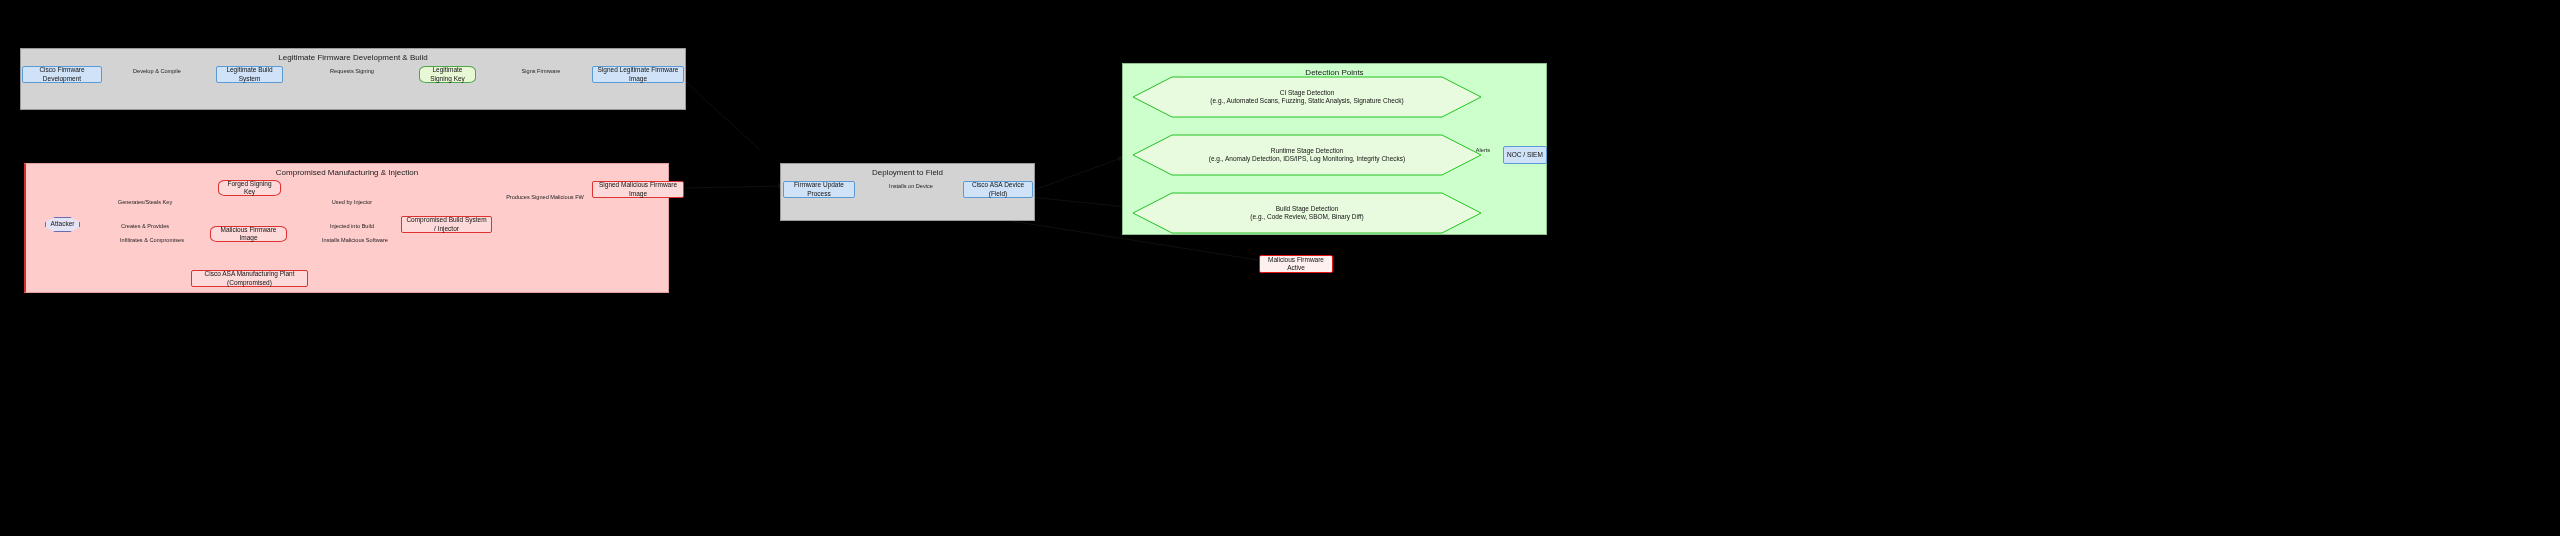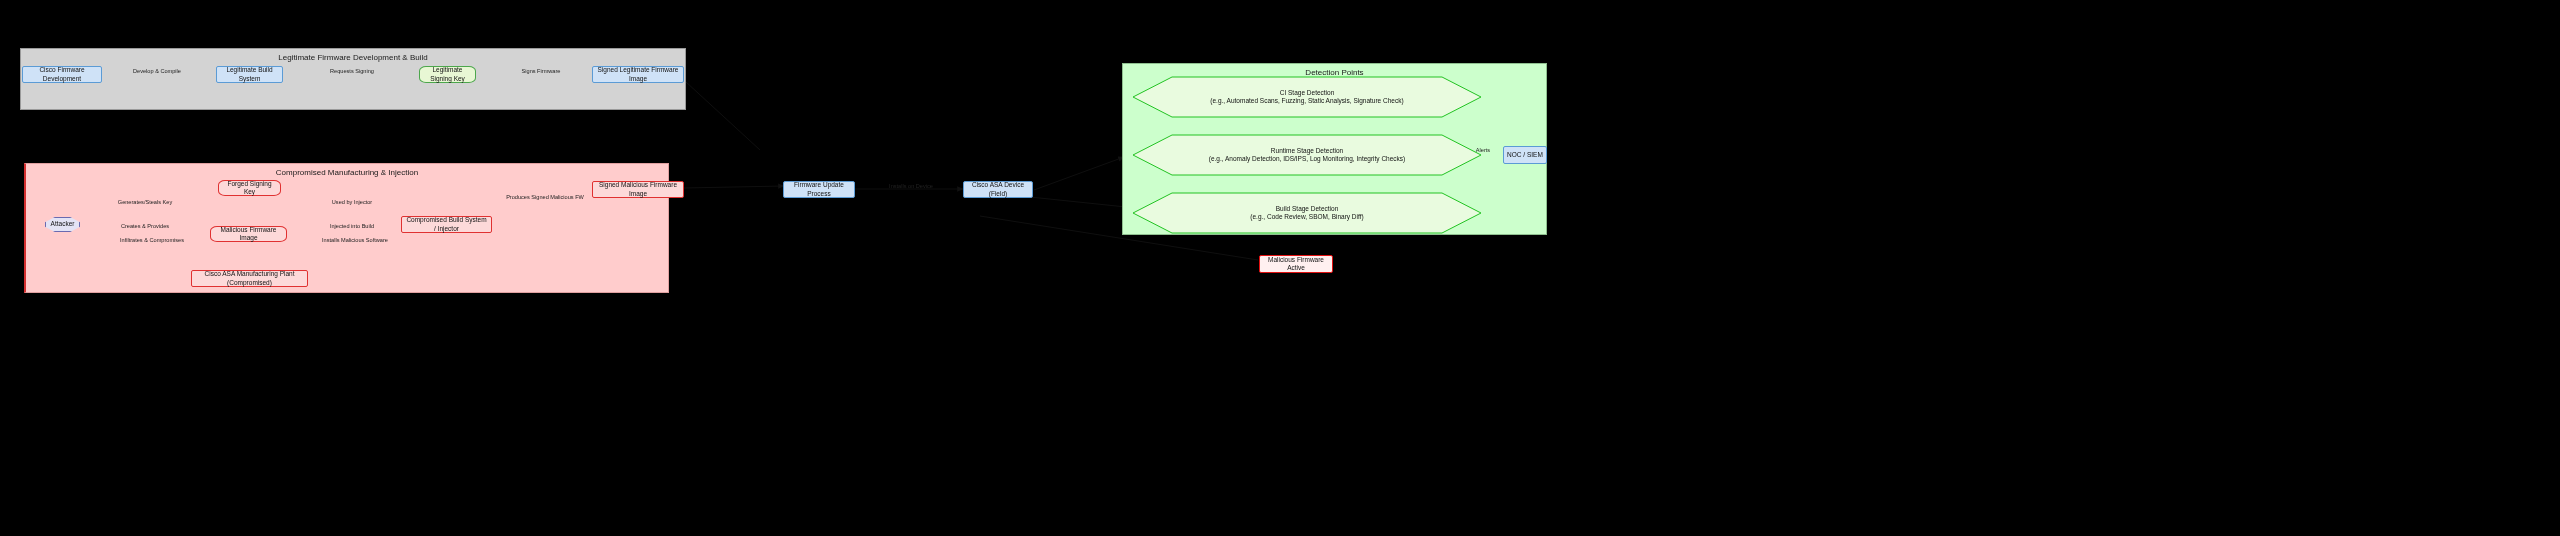--- a/index.html
+++ b/index.html
@@ -93,20 +93,23 @@
   <div class="node box-red" style="left:401px;top:216px;width:91px;height:17px;">Compromised Build System / Injector</div>
   <div class="node box-red" style="left:592px;top:181px;width:92px;height:17px;">Signed Malicious Firmware Image</div>
   <div class="edge-label" style="left:145px;top:202px;">Generates/Steals Key</div>
   <div class="edge-label" style="left:145px;top:226px;">Creates &amp; Provides</div>
   <div class="edge-label" style="left:152px;top:240px;">Infiltrates &amp; Compromises</div>
   <div class="edge-label" style="left:352px;top:202px;">Used by Injector</div>
   <div class="edge-label" style="left:352px;top:226px;">Injected into Build</div>
   <div class="edge-label" style="left:355px;top:240px;">Installs Malicious Software</div>
   <div class="edge-label" style="left:545px;top:197px;">Produces Signed Malicious FW</div>
 
+  <div class="cluster" style="left:780px;top:163px;width:255px;height:58px;background:#d3d3d3;border:1px solid #9a9a9a;">
+    <div class="cluster-title">Deployment to Field</div>
+  </div>
   <div class="node box-blue" style="left:783px;top:181px;width:72px;height:17px;">Firmware Update Process</div>
   <div class="node box-blue" style="left:963px;top:181px;width:70px;height:17px;">Cisco ASA Device (Field)</div>
   <div class="edge-label" style="left:911px;top:186px;">Installs on Device</div>
 
   <div class="cluster" style="left:1122px;top:63px;width:425px;height:172px;background:#ccffcc;border:1px solid #8fbf8f;">
     <div class="cluster-title">Detection Points</div>
   </div>
 
   <div class="hexwrap" style="left:1132px;top:76px;width:350px;height:42px;">
     <svg width="350" height="42" viewBox="0 0 350 42">

